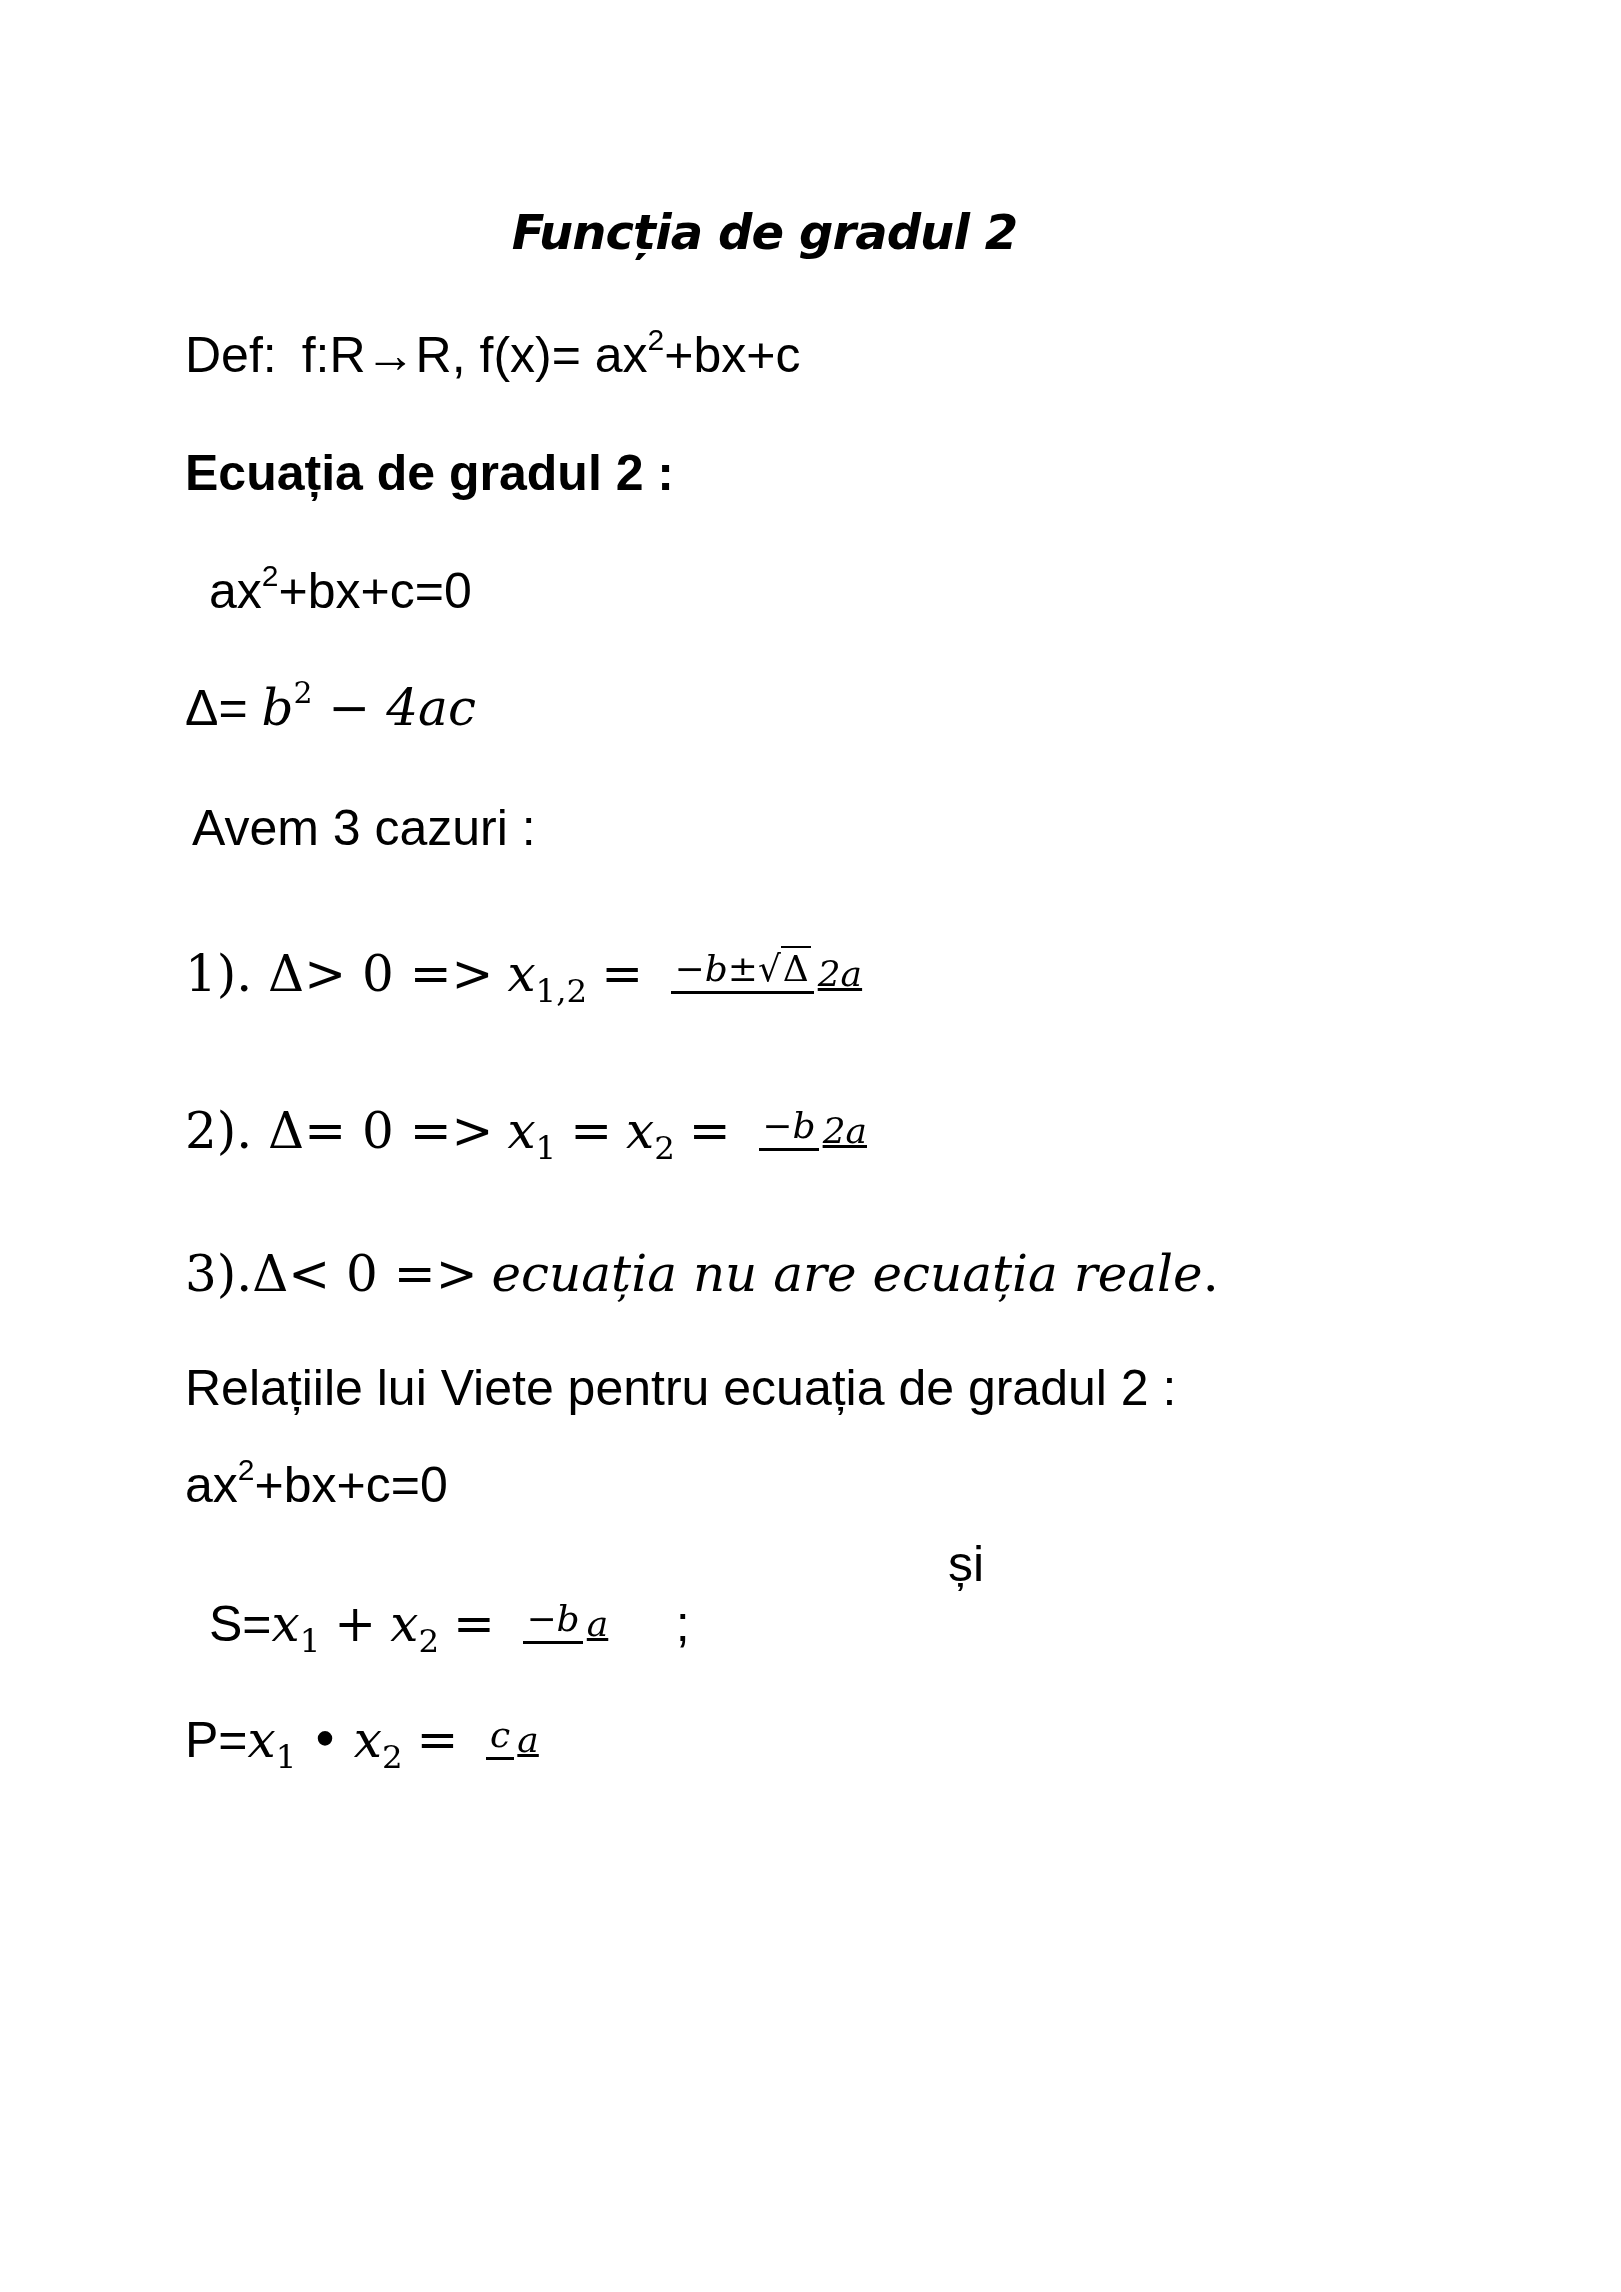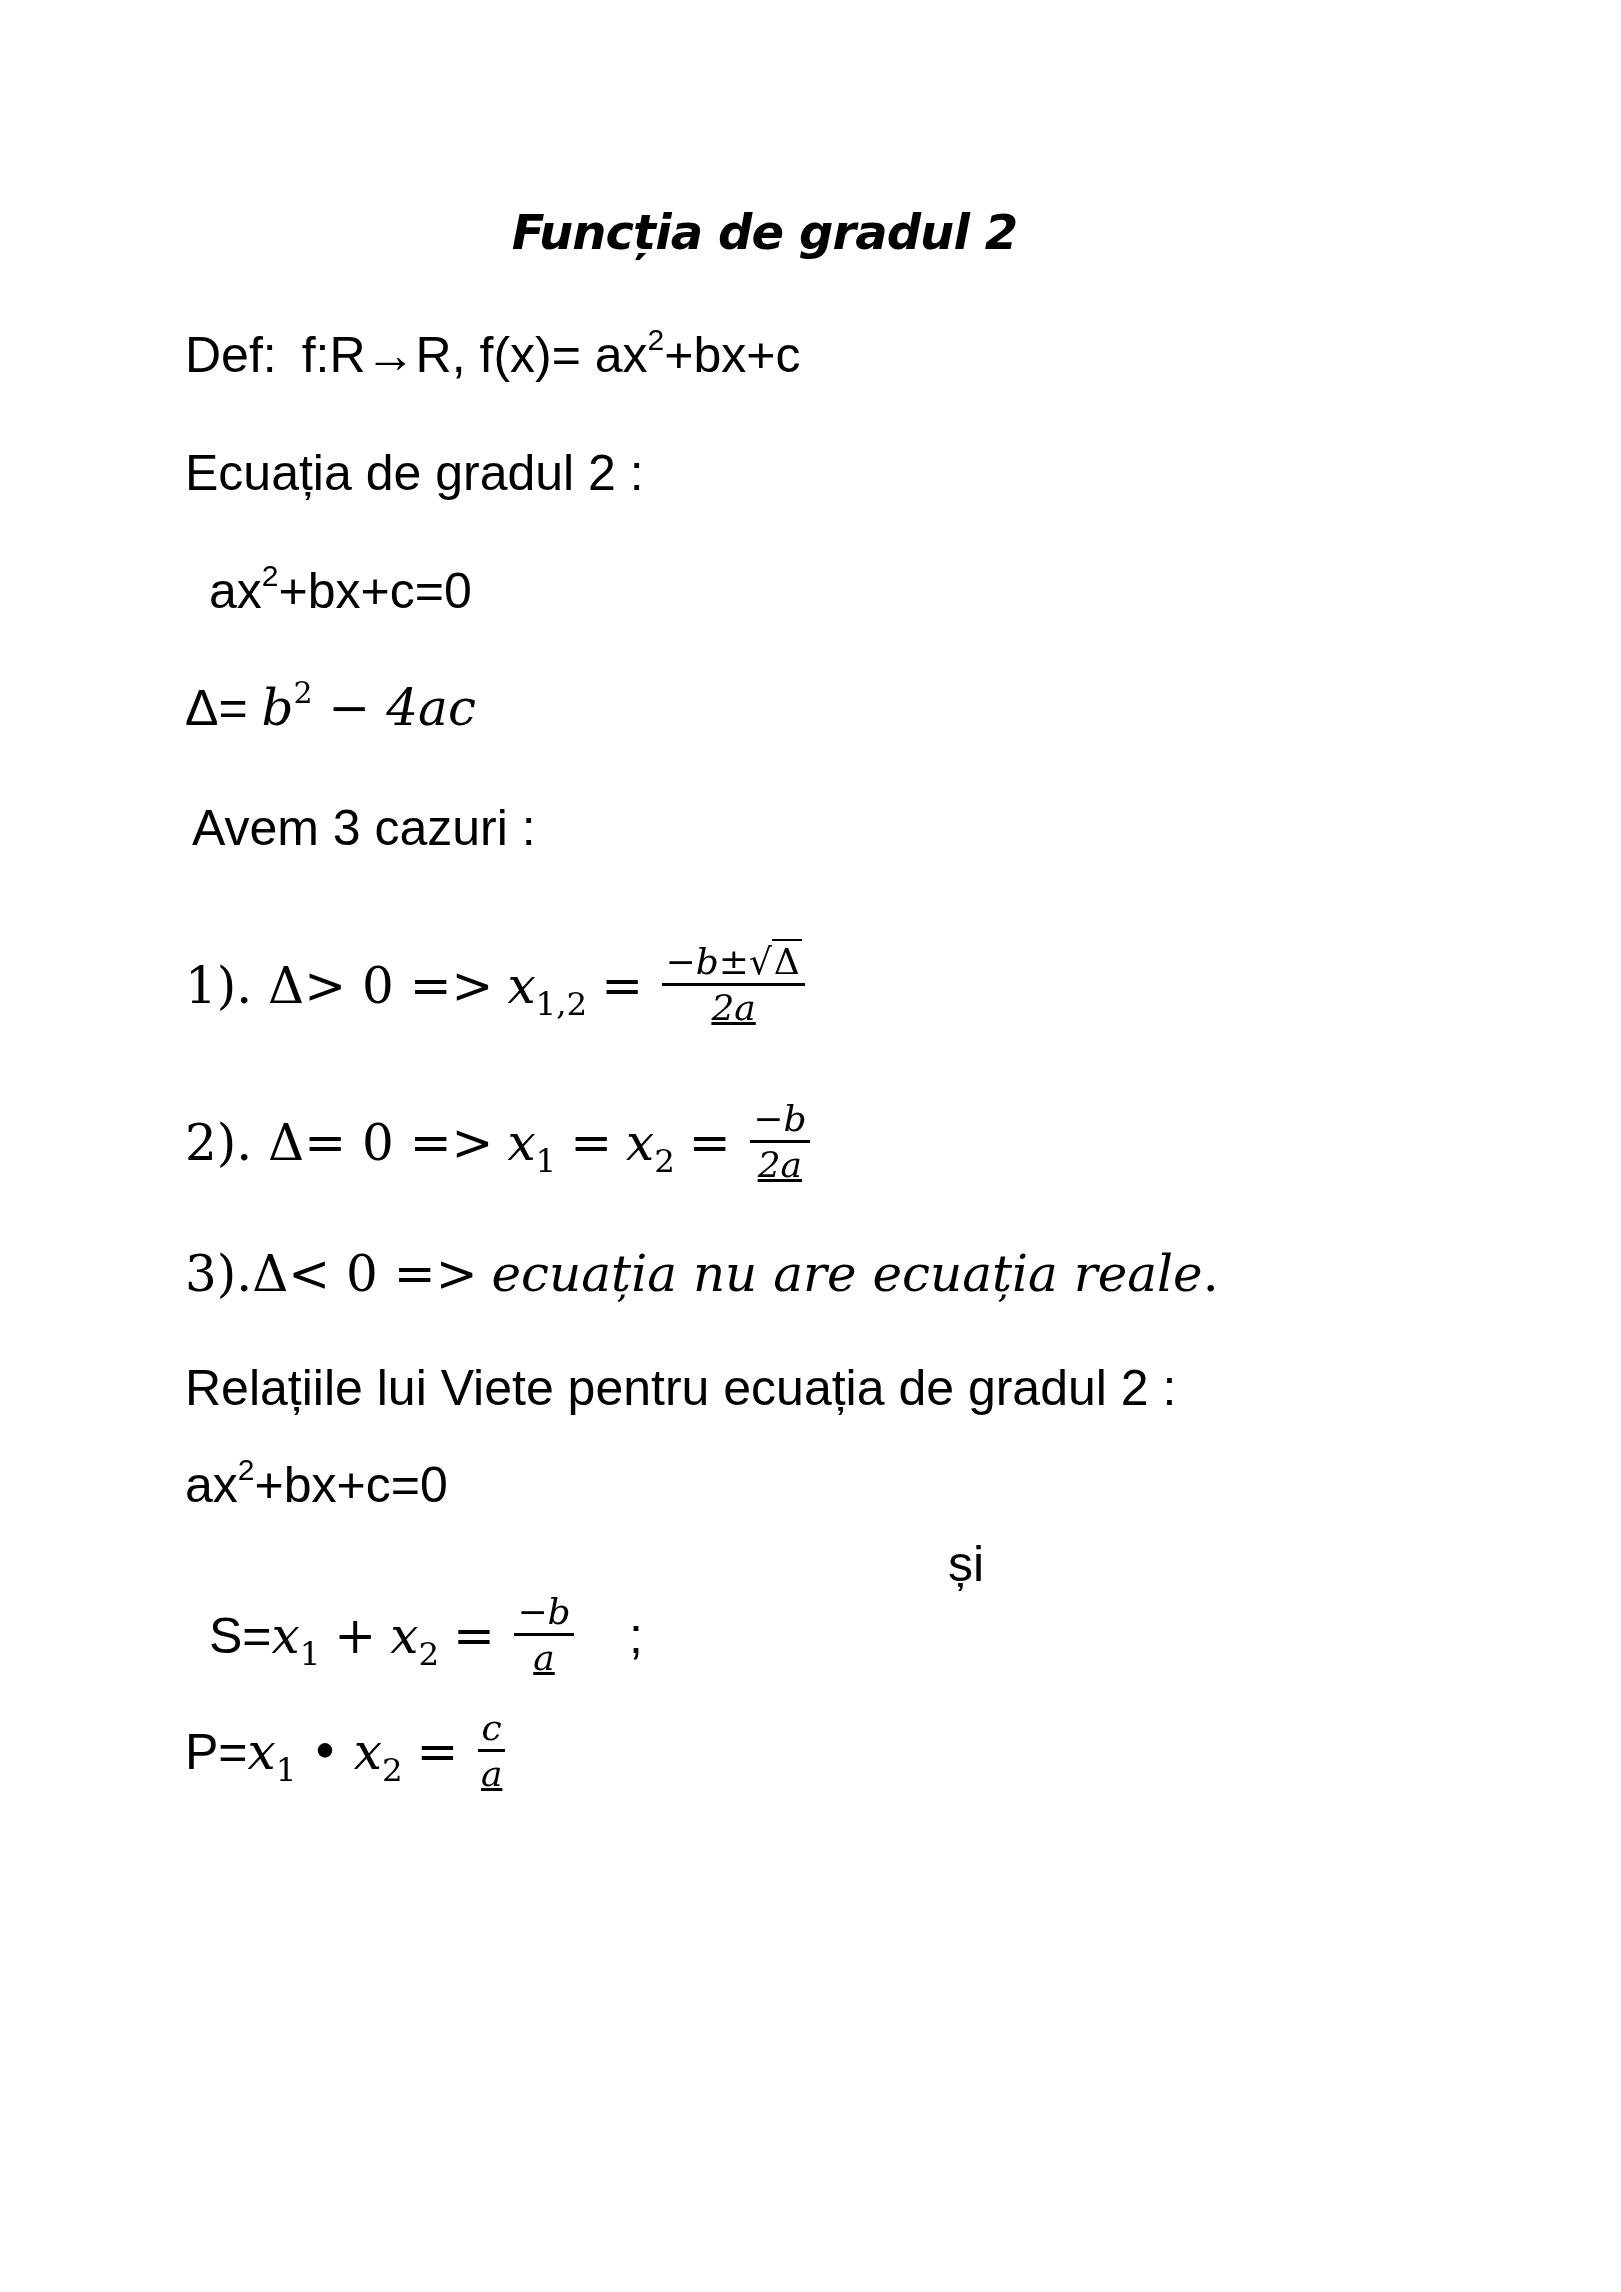--- a/index.html
+++ b/index.html
@@ -3,38 +3,38 @@
 <meta charset="utf-8">
 <style>
   html, body { margin:0; padding:0; background:#ffffff; }
   body { width:1621px; height:2293px; position:relative; overflow:hidden; color:#000; }
   .line { position:absolute; left:185px; white-space:nowrap; font-family:"Liberation Sans", sans-serif; font-size:50px; line-height:1; }
   .title { position:absolute; left:0; width:1529px; text-align:center; top:204px; font-family:"DejaVu Sans", sans-serif; font-weight:bold; font-style:italic; font-size:48px; letter-spacing:-0.9px; }
   .math { font-family:"DejaVu Serif", serif; font-style:italic; }
   .mrm { font-family:"DejaVu Serif", serif; font-style:normal; }
   sup { font-size:0.6em; vertical-align:0.75em; line-height:0; }
   sub { font-size:0.65em; vertical-align:-0.35em; line-height:0; font-style:normal; }
-  .frac { display:inline-flex; flex-direction:column; align-items:center; vertical-align:middle; font-size:0.72em; margin:0 5px; position:relative; top:-5.4px; }
+  .frac { display:inline-flex; align-items:center; vertical-align:middle; font-size:0.72em; margin:0 14px; position:relative; top:-5.4px; }
   .frac .num { padding:0 3.6px 3.6px; border-bottom:3.6px solid #000; }
   .frac .den { padding:3.6px 3.6px 0;text-decoration:underline; }
   .sqrt { display:inline-block; }
   .sqrt .rad { border-top:2.7px solid #000; padding:0 1.8px; }
   .sp { display:inline-block; }
 </style>
 </head>
 <body>
 
 <div class="title">Funcția de gradul 2</div>
 
 <div class="line" style="top:330px;">
   <span>Def:</span><span class="sp" style="width:25px"></span><span>f:R→R,</span>
   <span>f(x)= ax</span><sup>2</sup><span>+bx+c</span>
 </div>
 
-<div class="line" style="top:448px;">Ecuația de gradul 2 :</div>
+<div class="line" style="top:448px;font-weight:bold;">Ecuația de gradul 2 :</div>
 
 <div class="line" style="top:566px; left:209px;">
   <span>ax</span><sup>2</sup><span>+bx+c=0</span>
 </div>
 
 <div class="line" style="top:683px;">
   <span>Δ=</span>
   <span class="math">b</span><sup class="mrm">2</sup><span class="math"> − 4ac</span>
 </div>
 

